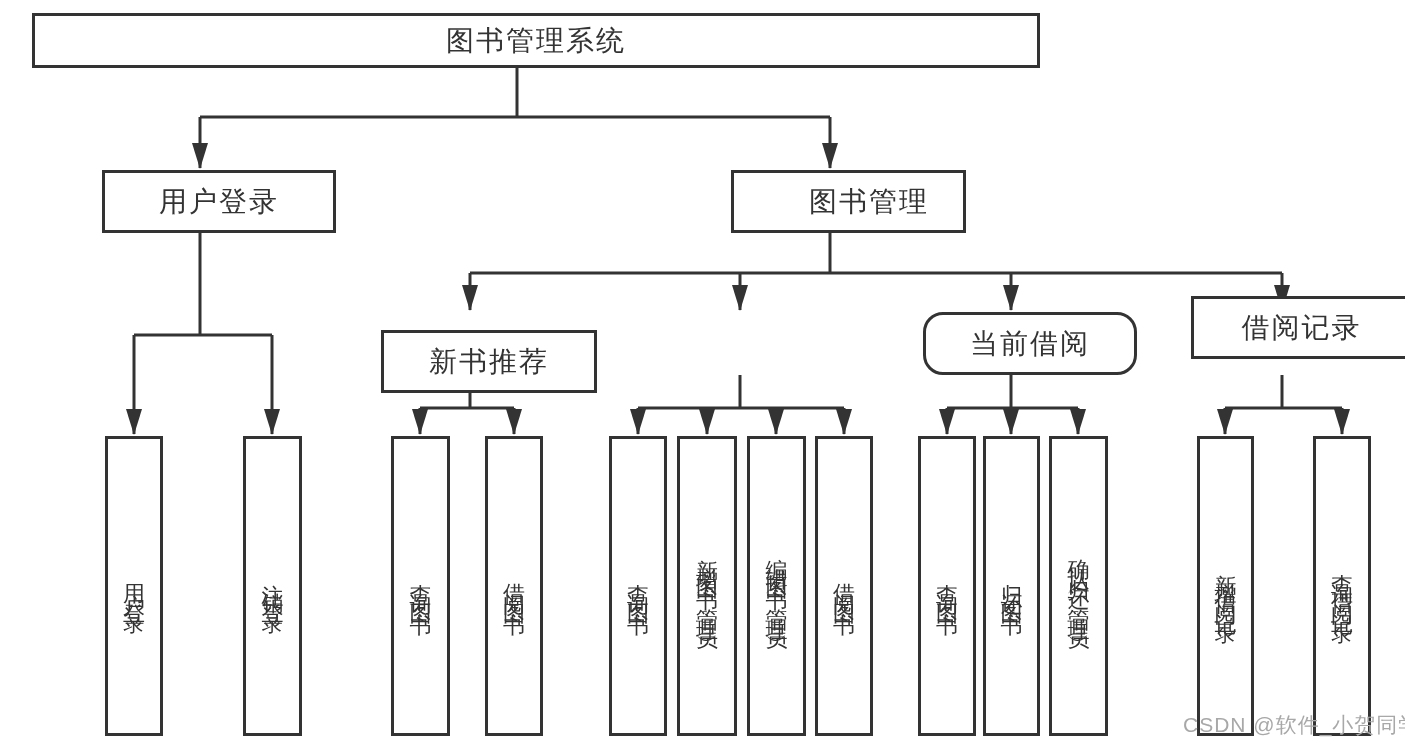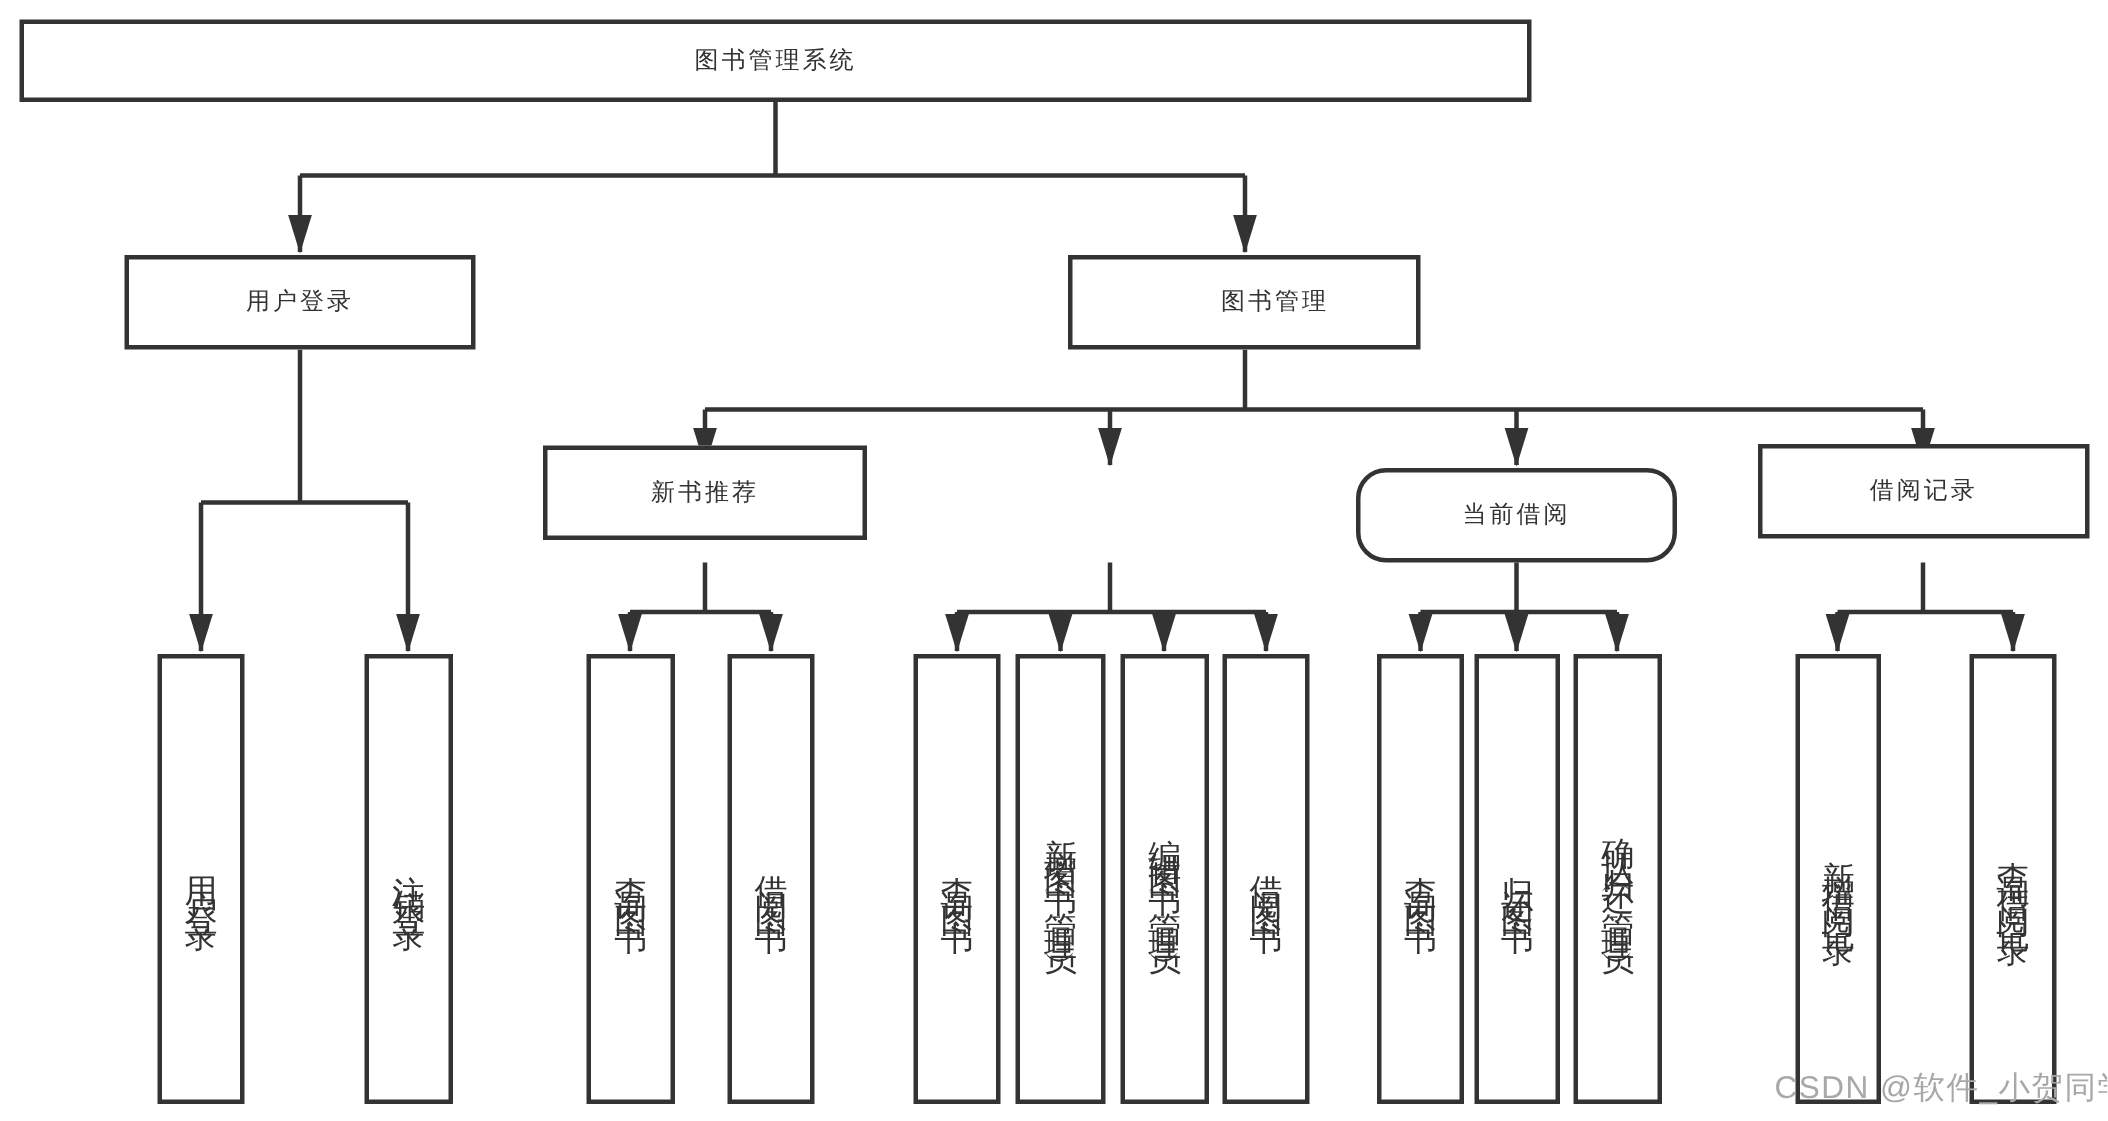--- a/index.html
+++ b/index.html
@@ -25,23 +25,24 @@
     position: absolute;
     box-sizing: border-box;
     border: 3px solid #333333;
     background: #ffffff;
     color: #333333;
     display: flex;
     align-items: center;
     justify-content: center;
   }
   .hbox {
-    font-size: 16px;
+    font-size: 28px;
     letter-spacing: 2px;
     white-space: nowrap;
+    margin-left: 19px;
   }
   .vbox {
     writing-mode: vertical-rl;
     text-orientation: mixed;
     font-size: 22px;
     letter-spacing: 10px;
     line-height: 1;
   }
   .watermark {
     position: absolute;
@@ -106,21 +107,21 @@
       <path d="M1225,408 L1225,434" marker-end="url(#arw)"></path>
       <path d="M1342,408 L1342,434" marker-end="url(#arw)"></path>
     </g>
   </svg>
 
   <div class="hbox" style="left:13px; top:13px; width:1008px; height:55px;">图书管理系统</div>
 
   <div class="hbox" style="left:83px; top:170px; width:234px; height:63px;">用户登录</div>
   <div class="hbox" style="left:712px; top:170px; width:235px; height:63px;padding-left:41px;">图书管理</div>
 
-  <div class="hbox" style="left:362px; top:297px; width:216px; height:63px;">新书推荐</div>
+  <div class="hbox" style="left:362px; top:330px; width:216px; height:63px;">新书推荐</div>
   <div class="hbox" style="left:904px; top:312px; width:214px; height:63px;border-radius:20px;">当前借阅</div>
   <div class="hbox" style="left:1172px; top:296px; width:221px; height:63px;">借阅记录</div>
 
   <div class="vbox" style="left:105px; top:436px; width:58px; height:300px;">用户登录</div>
   <div class="vbox" style="left:243px; top:436px; width:59px; height:300px;">注销登录</div>
 
   <div class="vbox" style="left:391px; top:436px; width:59px; height:300px;">查询图书</div>
   <div class="vbox" style="left:485px; top:436px; width:58px; height:300px;">借阅图书</div>
 
   <div class="vbox" style="left:609px; top:436px; width:58px; height:300px;">查询图书</div>

